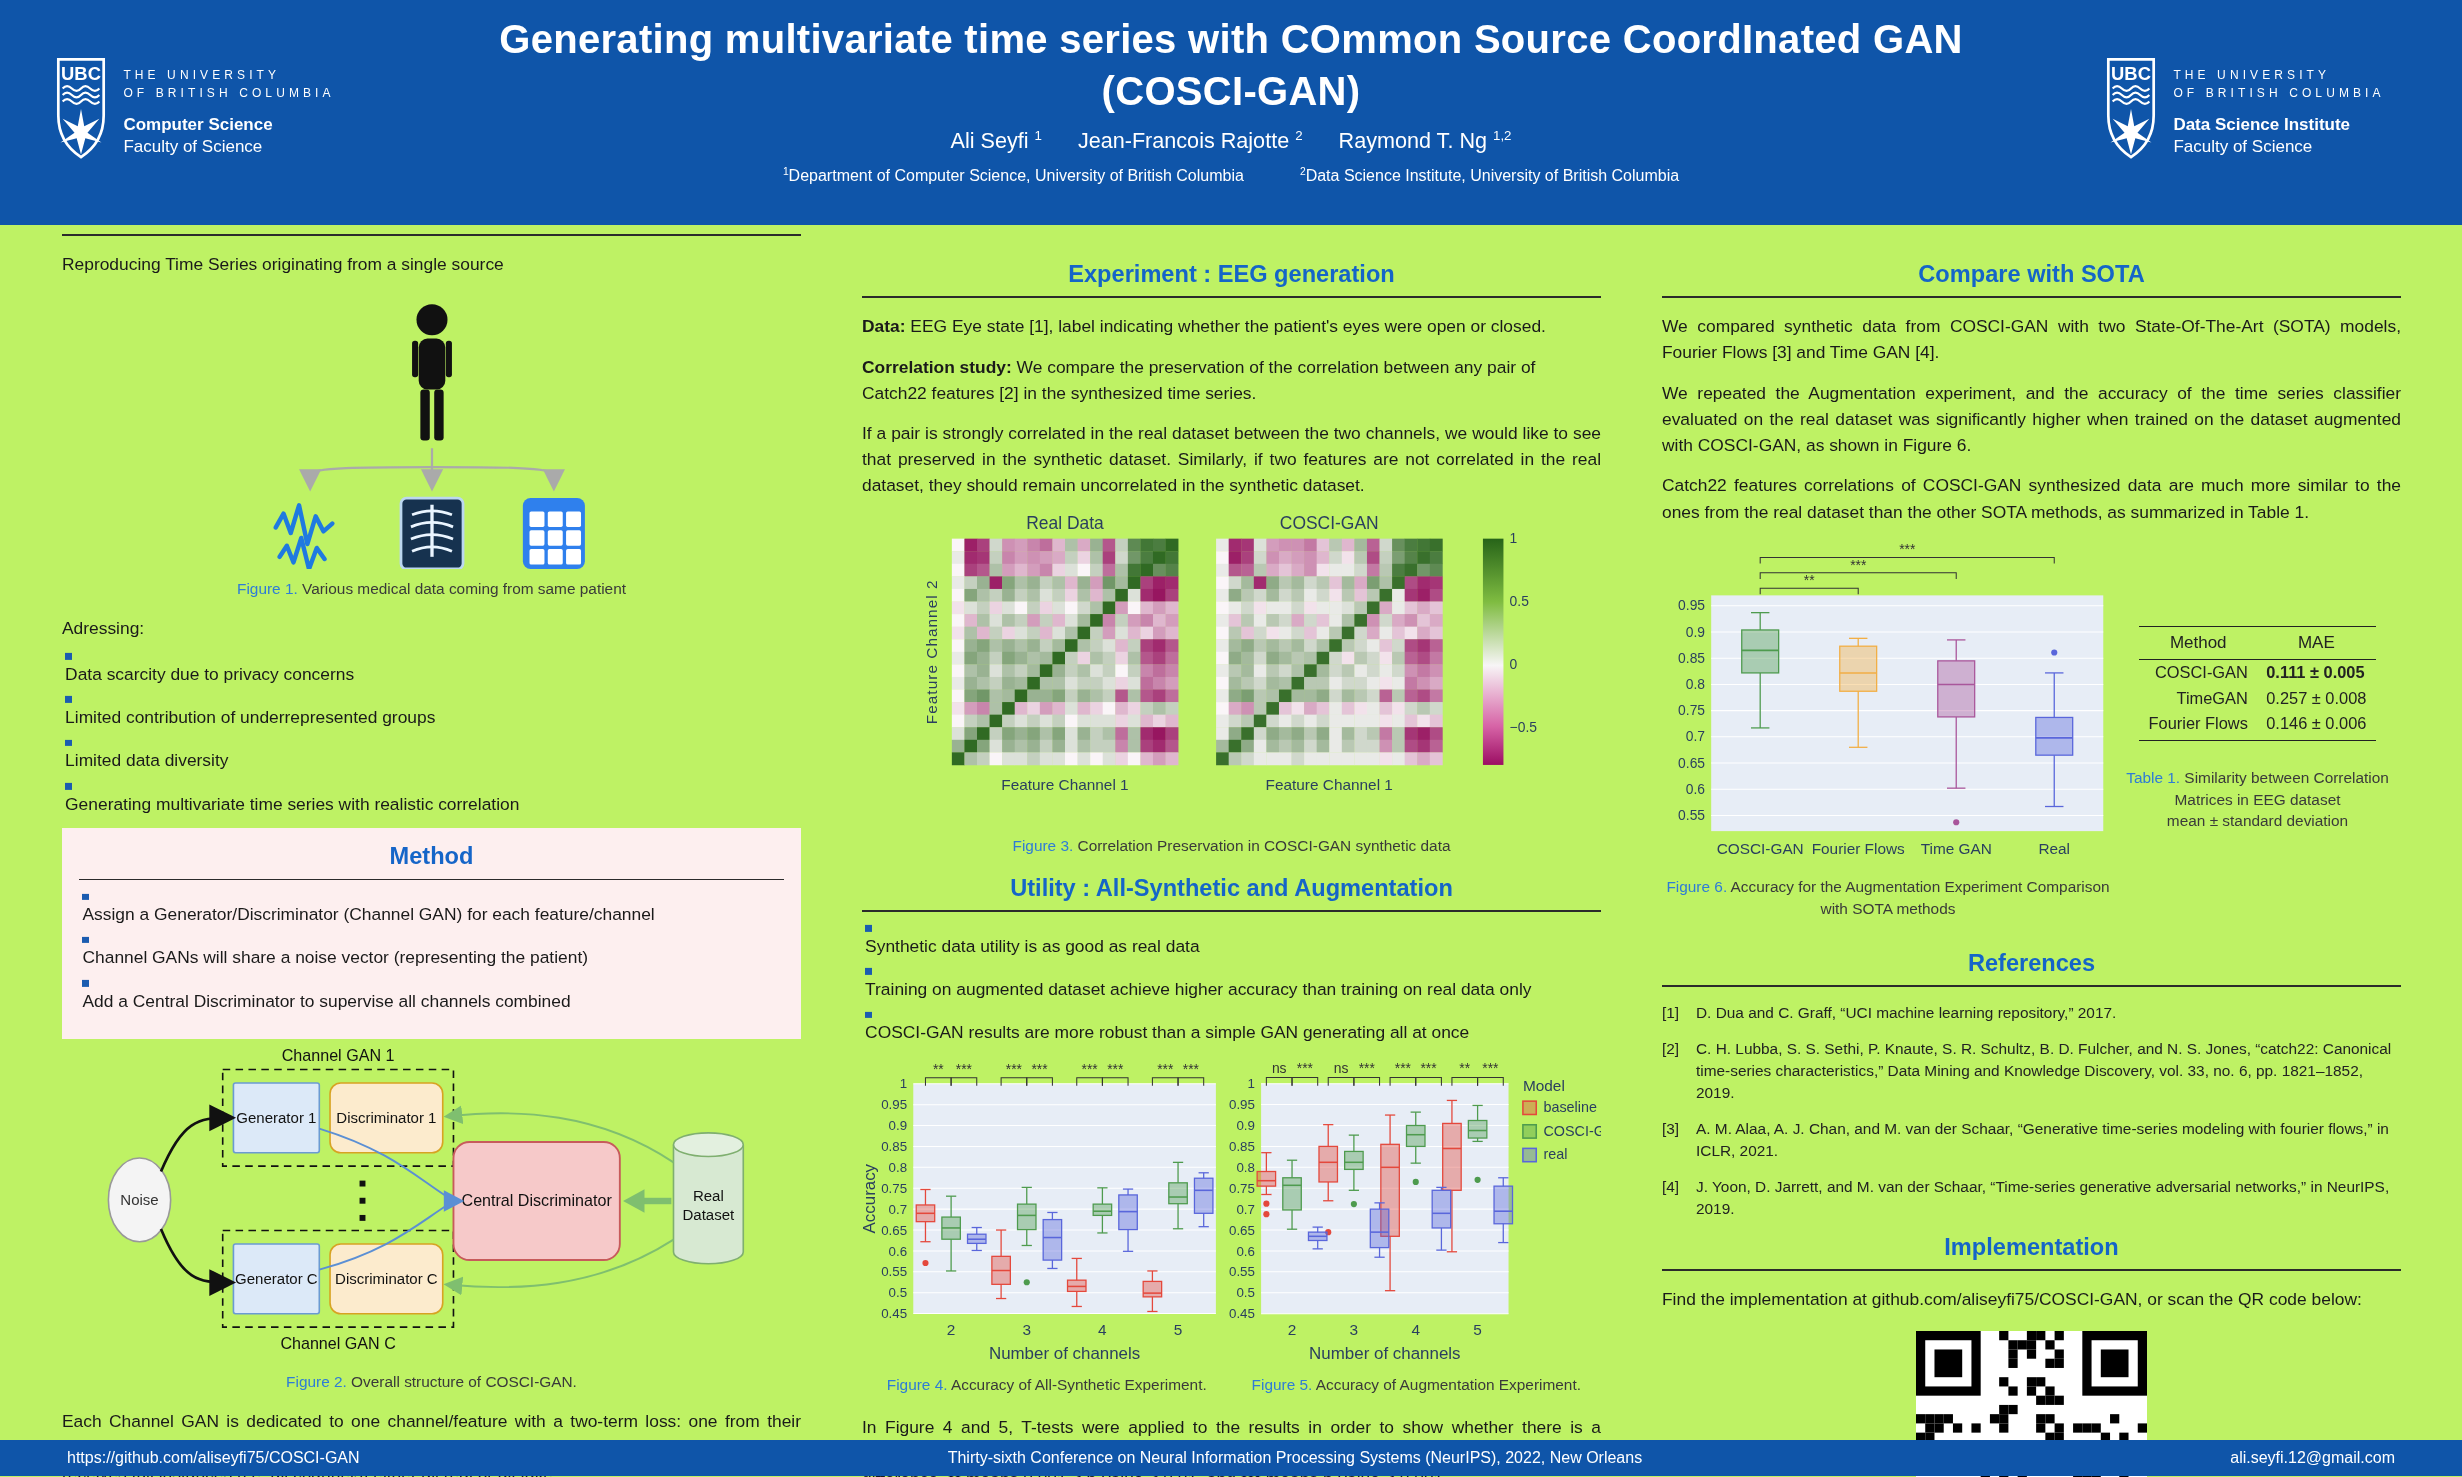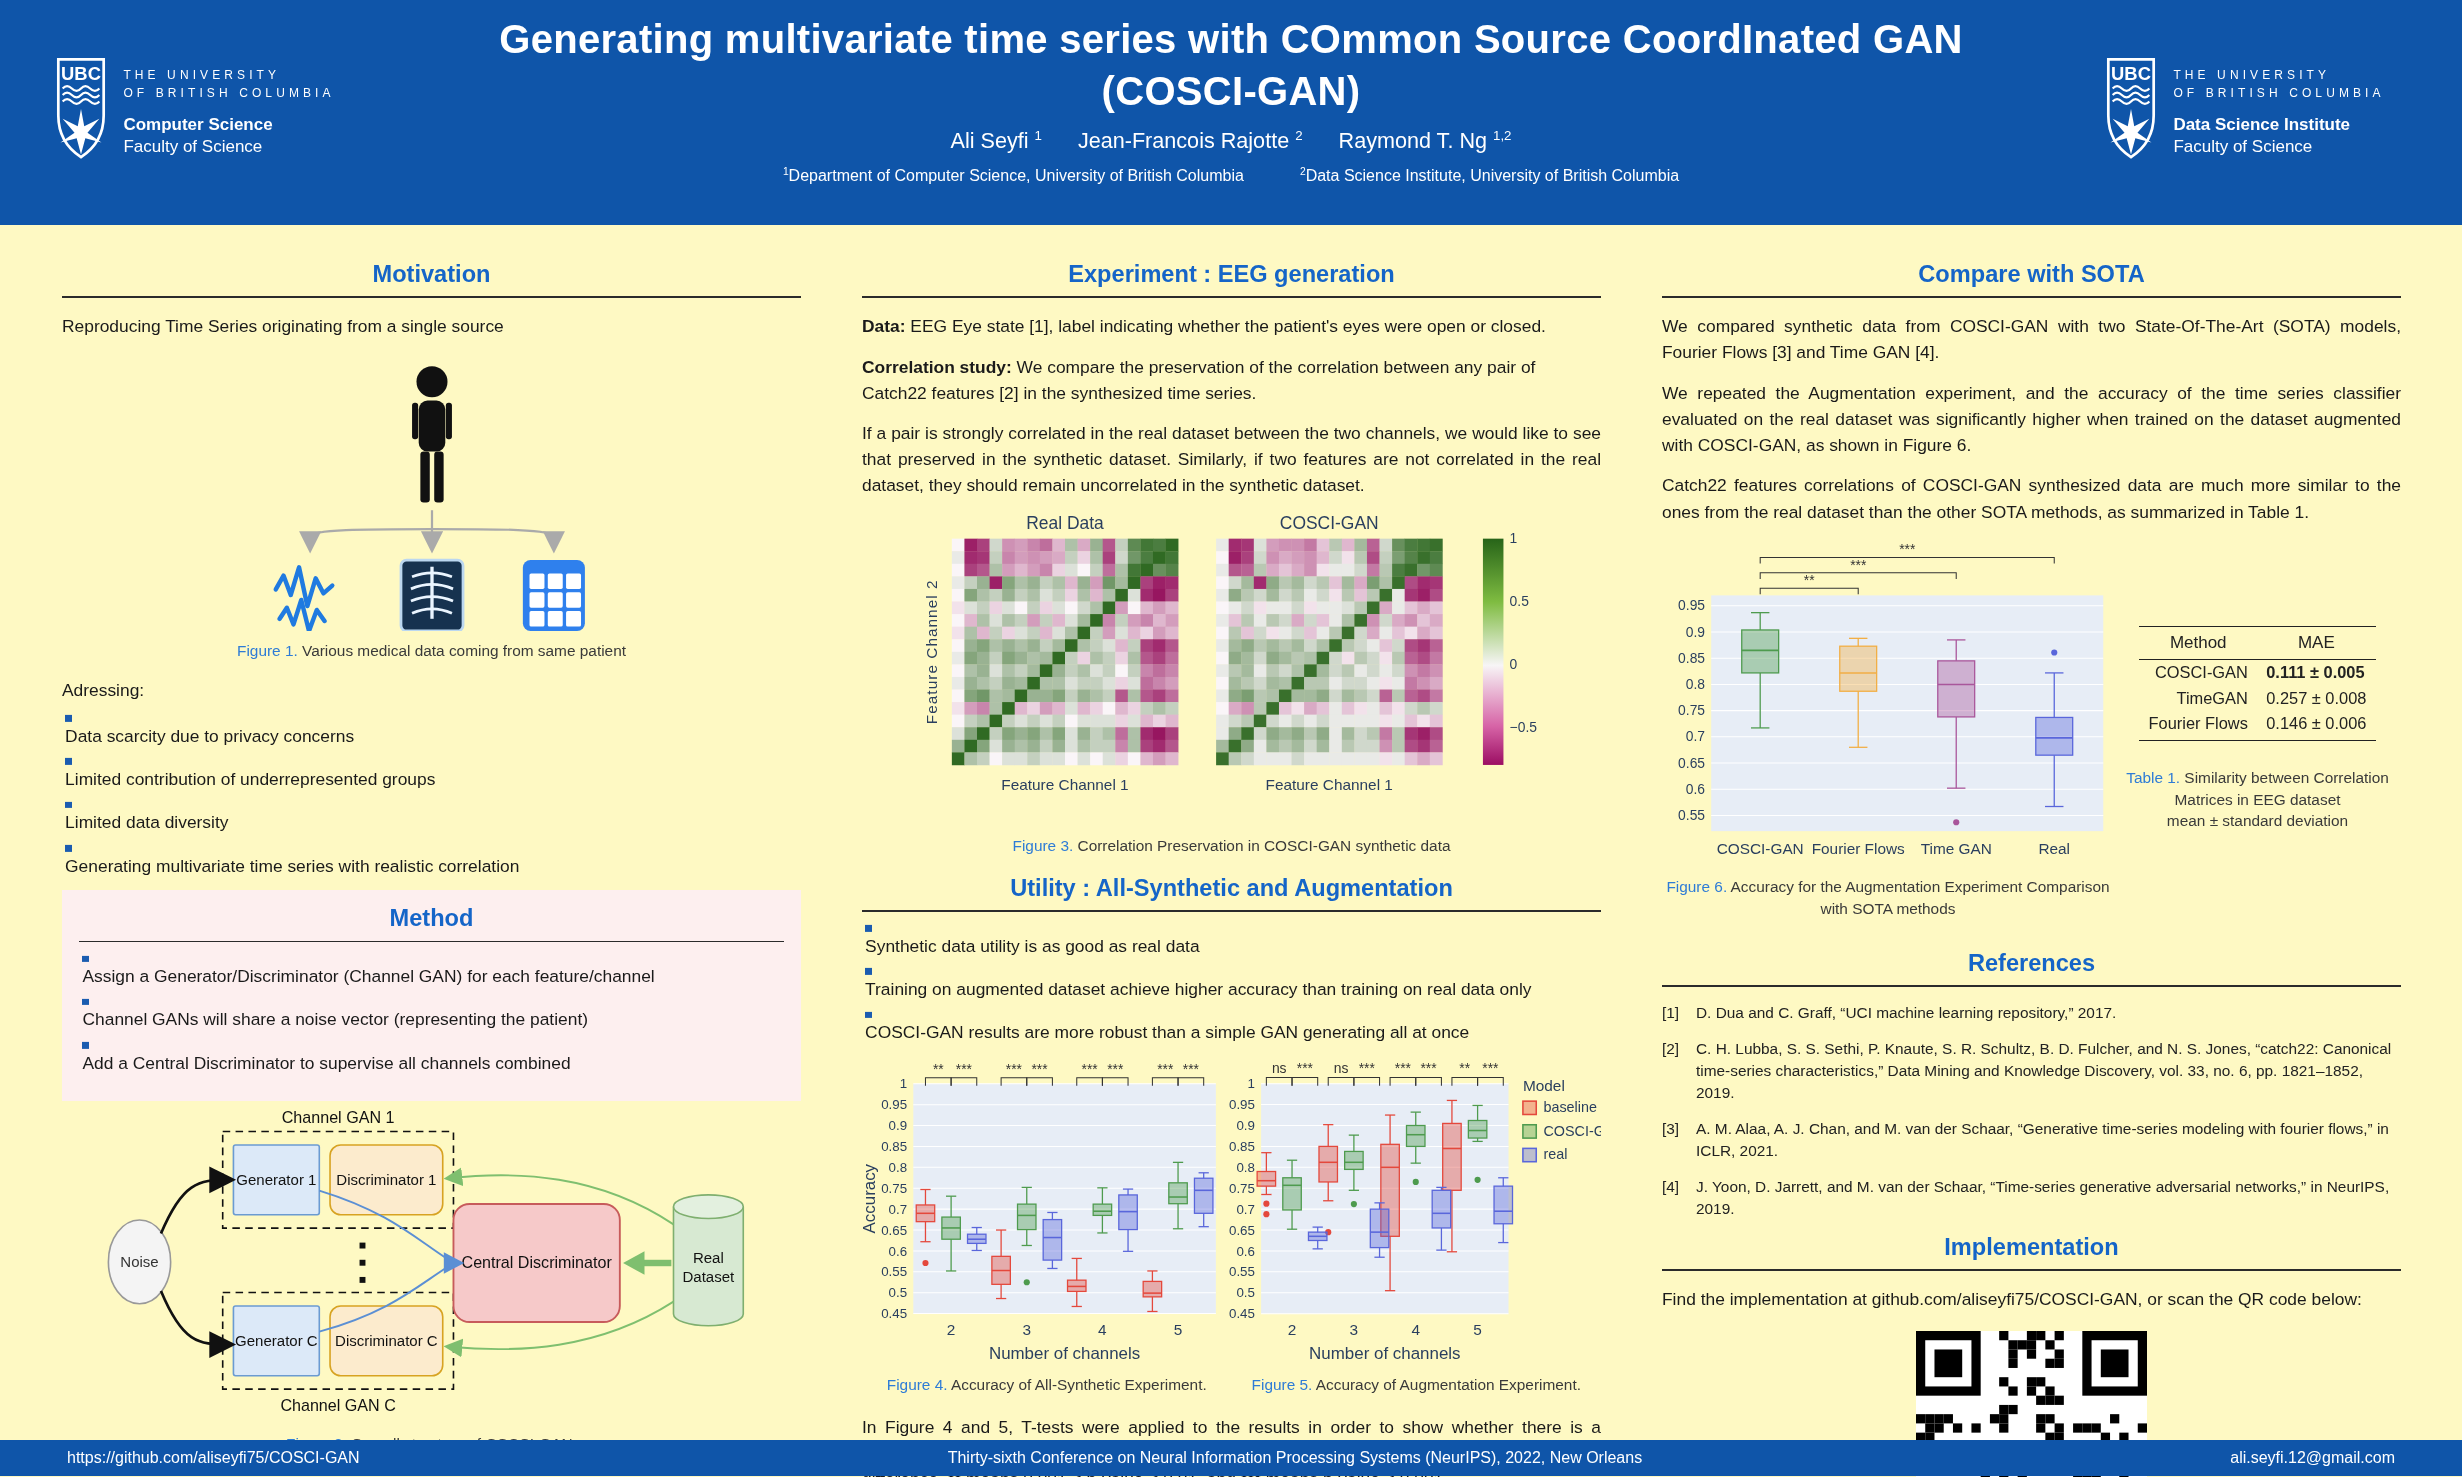--- a/index.html
+++ b/index.html
@@ -1,16 +1,16 @@
 <!DOCTYPE html>
 <html style="font-size:8.2px"><head>
 <meta charset="utf-8">
 <style>
   html,body{margin:0;padding:0;background:#fff;}
-  .poster{position:relative;width:2462px;height:1478px;background:#fef9c3;overflow:hidden;
+  .poster{position:relative;width:2462px;height:1478px;background:#bef264;overflow:hidden;
           font-family:"Liberation Sans",sans-serif;color:#1a1a1a;}
   
   .hdr{position:absolute;left:0;top:0;width:2462px;height:225px;background:#0F55A9;color:#fff;}
   .hdr h1{margin:13.3px 0 0 0;text-align:center;font-size:40px;line-height:1.3;font-weight:700;letter-spacing:0.3px;}
   .authors{margin-top:10.3px;text-align:center;font-size:21.6px;display:flex;justify-content:center;gap:36px;}
   .authors sup{font-size:13.3px;}
   .affils{margin-top:12.3px;text-align:center;font-size:16px;display:flex;justify-content:center;gap:56px;}
   .affils sup{font-size:10.3px;}
   .logo{position:absolute;top:57px;display:flex;gap:15.4px;align-items:center;}
   .logo.left{left:54px;} .logo.right{left:2104px;}
@@ -92,21 +92,20 @@
       </svg>
       <div class="txt">
         <div class="l1"><span>THE UNIVERSITY</span><br><span>OF BRITISH COLUMBIA</span></div>
         <div class="dept">Data Science Institute</div>
         <div class="fac">Faculty of Science</div>
       </div>
     </div>
   </div>
 
   <div class="col c1">
-    <h2>Motivation</h2>
     <div class="rule"></div>
     <p>Reproducing Time Series originating from a single source</p>
 
     <div class="figwrap">
       <svg width="688" height="277" viewBox="0 0 1240 500">
         <defs>
           <marker id="mGr" markerWidth="12" markerHeight="12" refX="8" refY="5" orient="auto">
               <path d="M0,0 L10,5 L0,10 z" fill="#aaa"></path>
             </marker>
         </defs>

